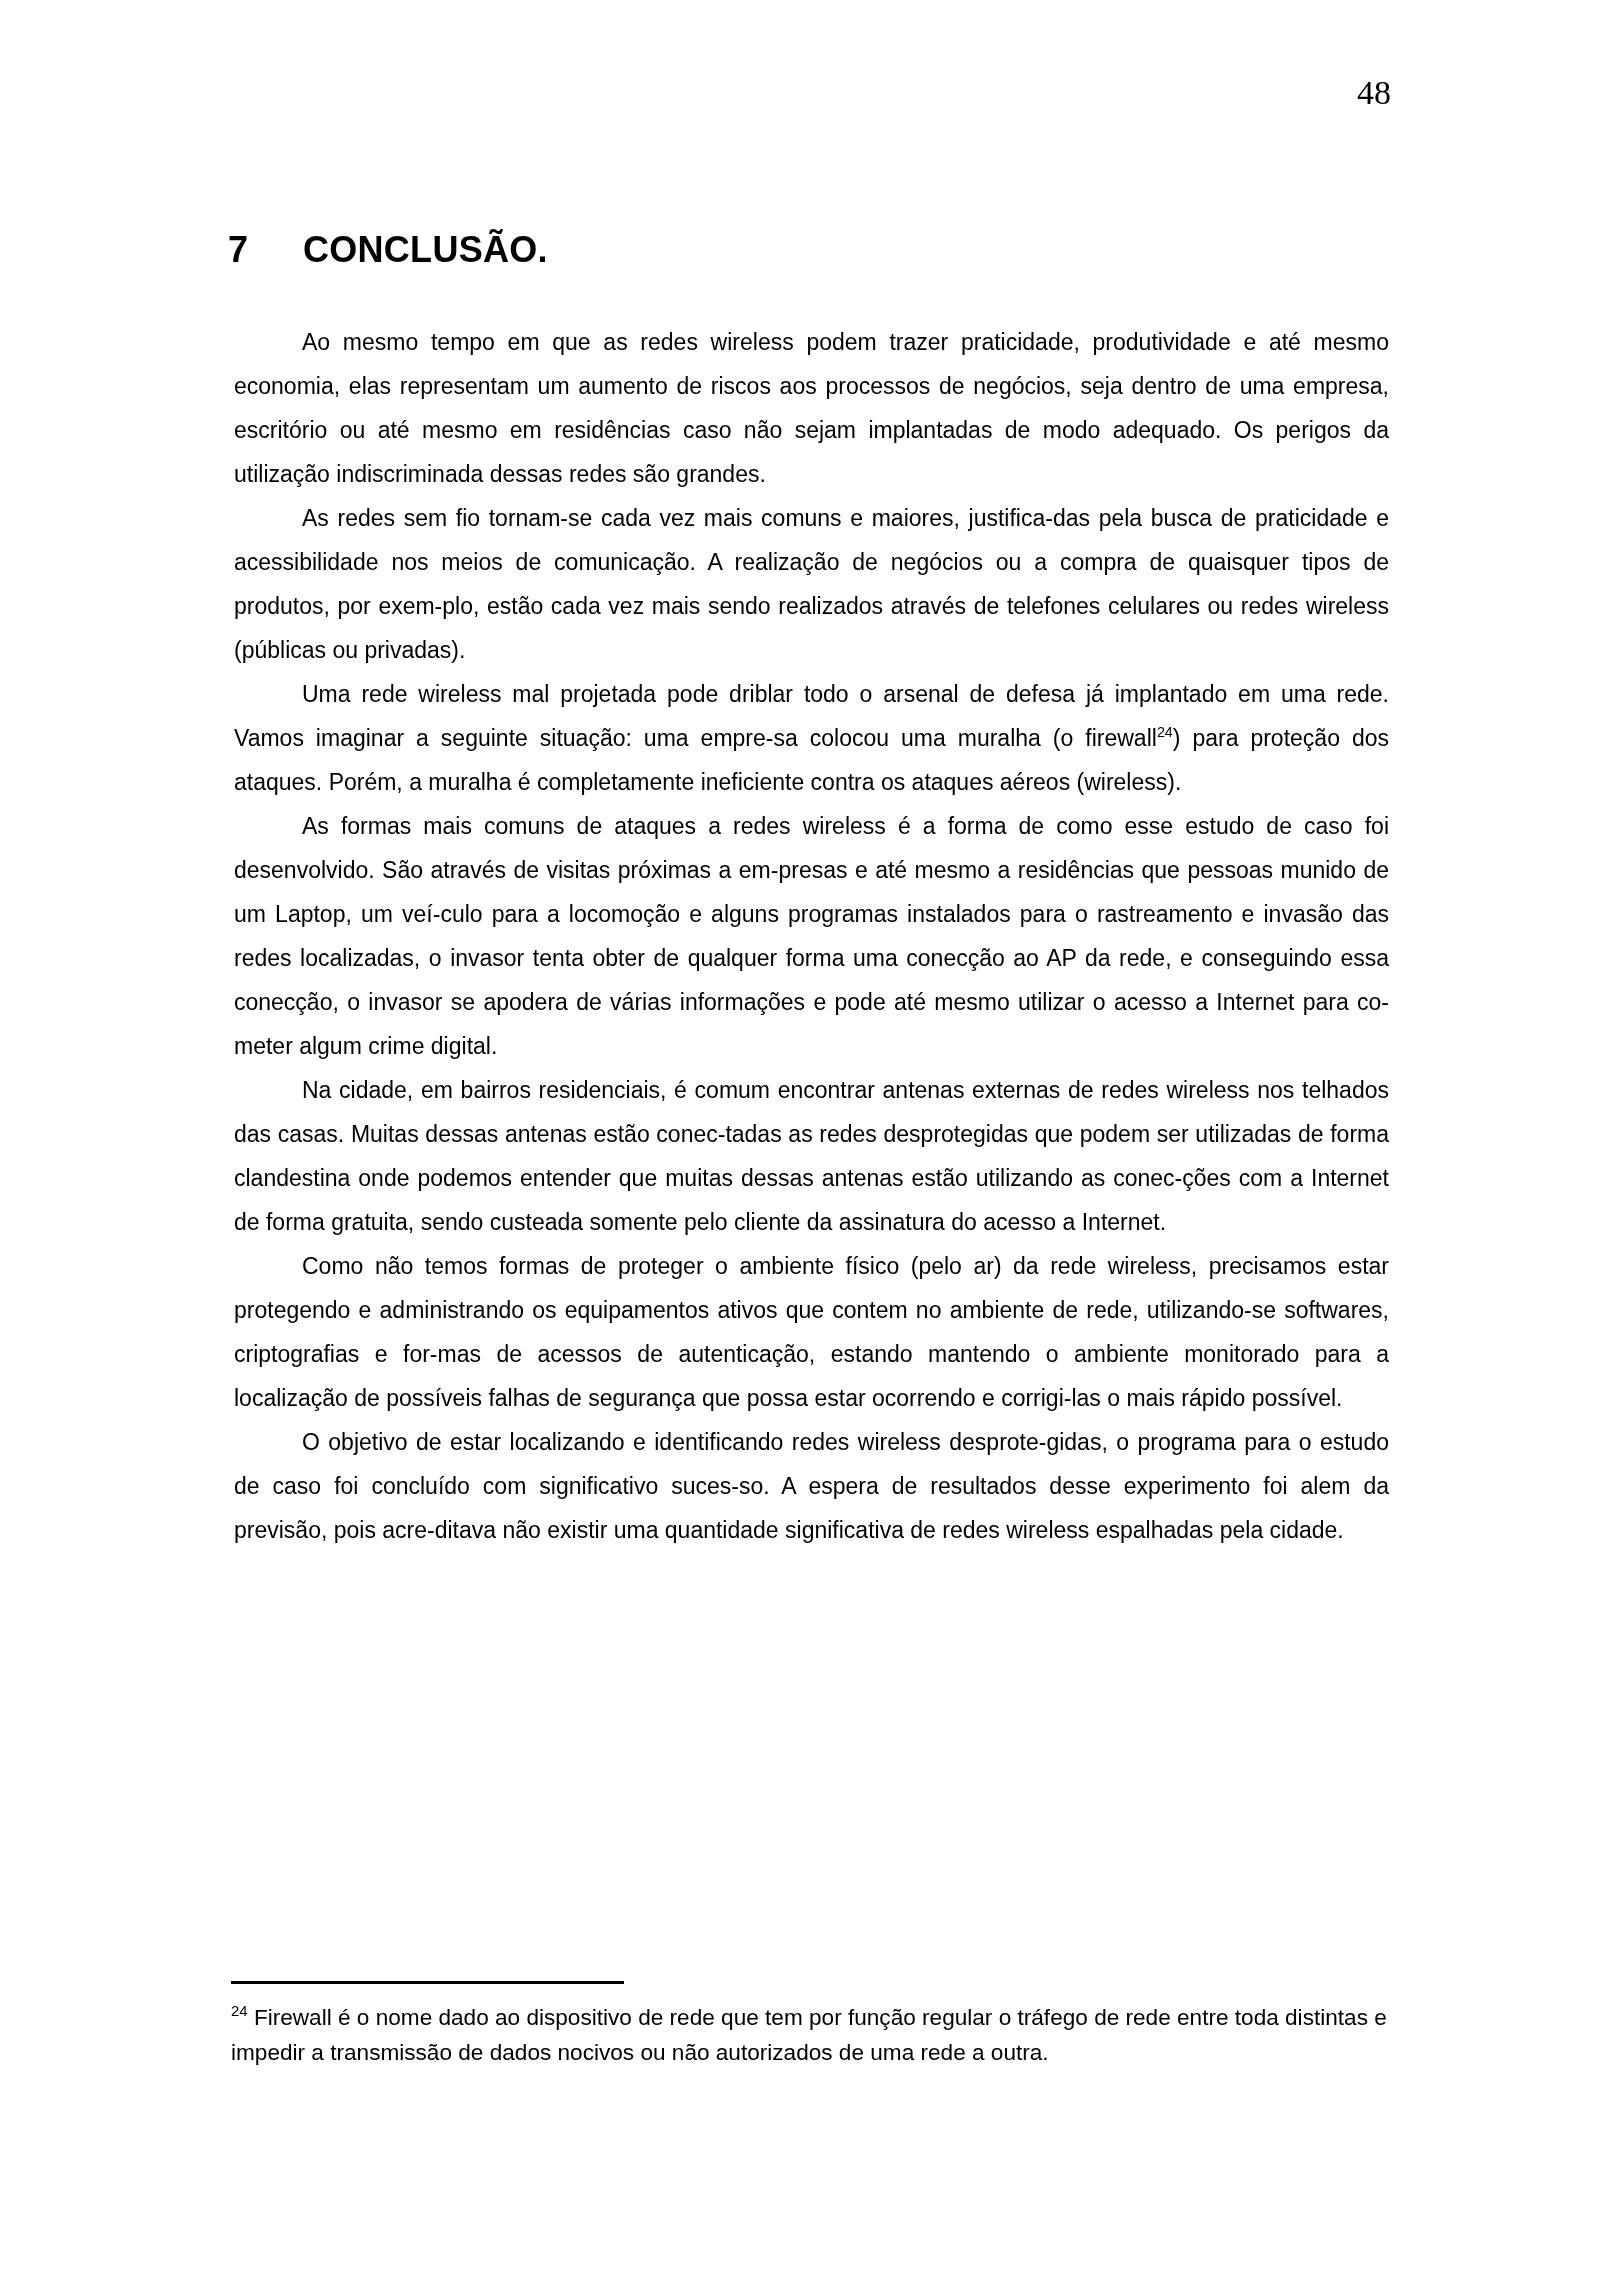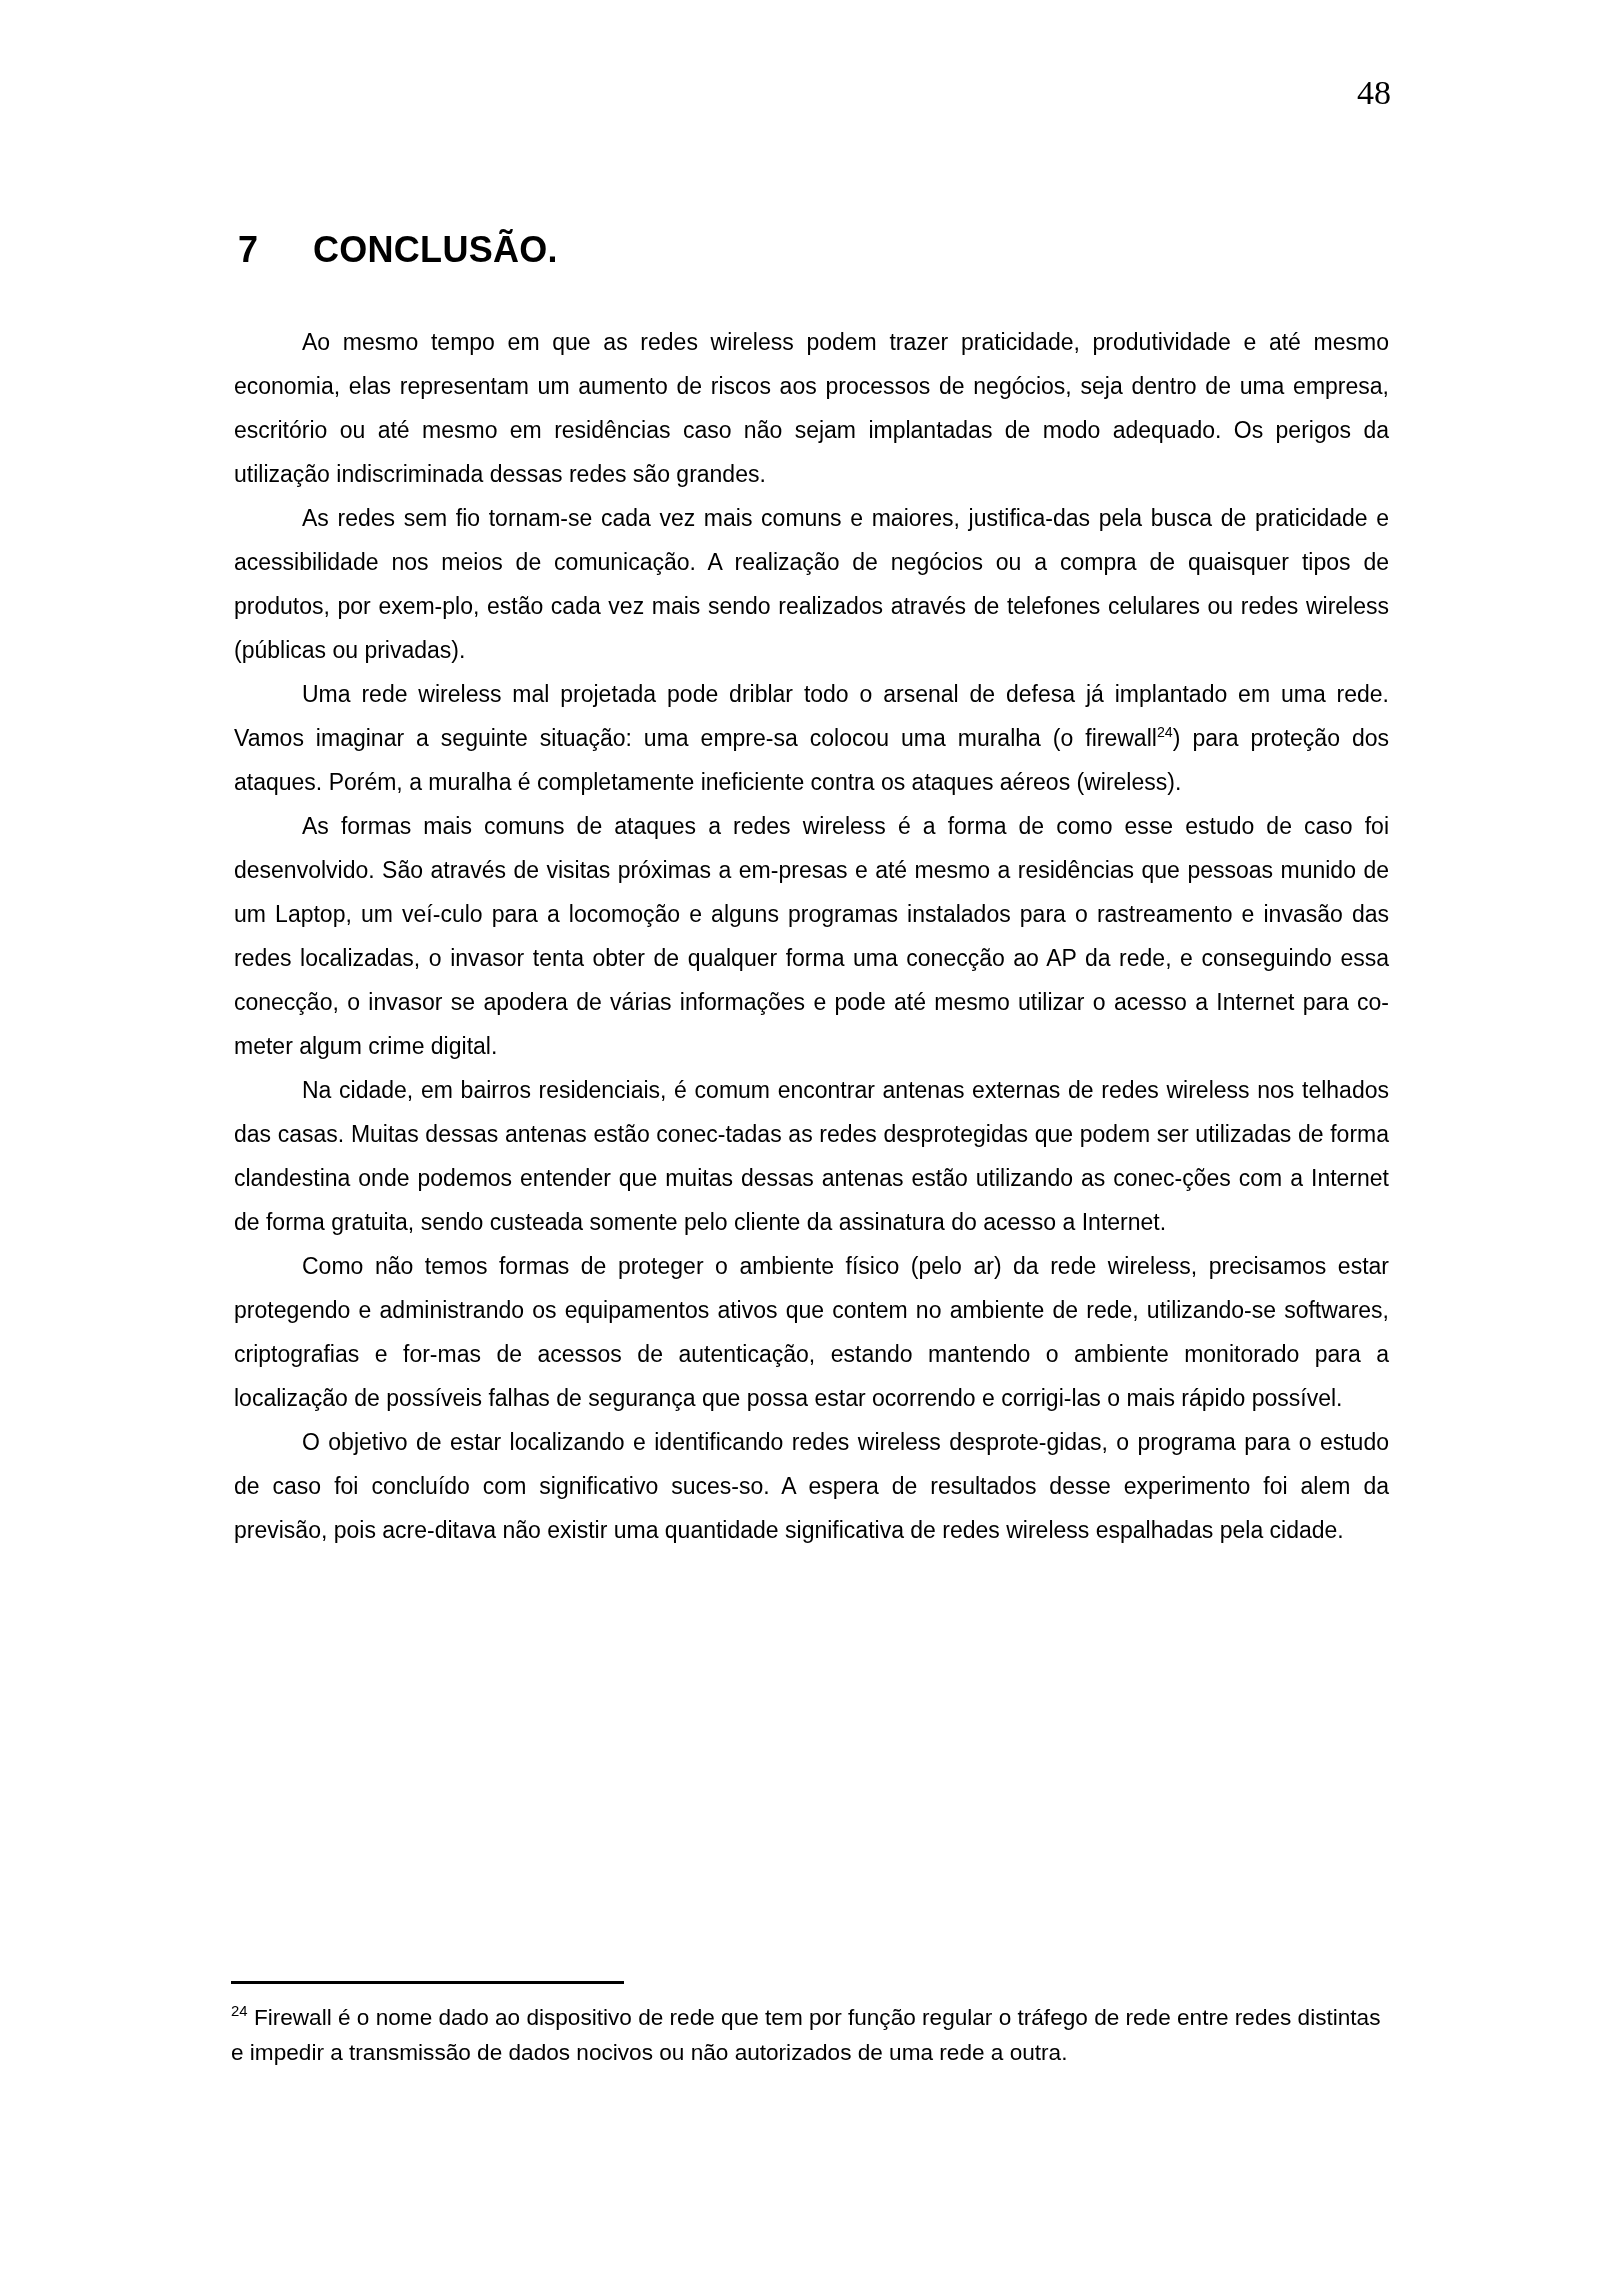--- a/index.html
+++ b/index.html
@@ -25,21 +25,21 @@
     width: 1391px;
     text-align: right;
     font-family: "Liberation Serif", serif;
     font-size: 34px;
     line-height: 1;
     color: #000000;
   }
   .heading {
     position: absolute;
     top: 184px;
-    left: 238px;
+    left: 228px;
     width: 1157px;
     font-family: "Liberation Sans", sans-serif;
     font-size: 36px;
     font-weight: bold;
     letter-spacing: 0.3px;
     line-height: 1.2;
     white-space: pre;
     margin-top: 44px;
   }
   .body-block {
@@ -107,17 +107,17 @@
     <p class="para">As redes sem fio tornam-se cada vez mais comuns e maiores, justifica-das pela busca de praticidade e acessibilidade nos meios de comunicação. A realização de negócios ou a compra de quaisquer tipos de produtos, por exem-plo, estão cada vez mais sendo realizados através de telefones celulares ou redes wireless (públicas ou privadas).</p>
     <p class="para"><span>Uma rede wireless mal projetada pode driblar todo o arsenal de defesa já implantado em uma rede. Vamos imaginar a seguinte situação: uma empre-sa colocou uma muralha (o firewall</span><sup class="fnref">24</sup><span>) para proteção dos ataques. Porém, a muralha é completamente ineficiente contra os ataques aéreos (wireless).</span></p>
     <p class="para">As formas mais comuns de ataques a redes wireless é a forma de como esse estudo de caso foi desenvolvido. São através de visitas próximas a em-presas e até mesmo a residências que pessoas munido de um Laptop, um veí-culo para a locomoção e alguns programas instalados para o rastreamento e invasão das redes localizadas, o invasor tenta obter de qualquer forma uma conecção ao AP da rede, e conseguindo essa conecção, o invasor se apodera de várias informações e pode até mesmo utilizar o acesso a Internet para co-meter algum crime digital.</p>
     <p class="para">Na cidade, em bairros residenciais, é comum encontrar antenas externas de redes wireless nos telhados das casas. Muitas dessas antenas estão conec-tadas as redes desprotegidas que podem ser utilizadas de forma clandestina onde podemos entender que muitas dessas antenas estão utilizando as conec-ções com a Internet de forma gratuita, sendo custeada somente pelo cliente da assinatura do acesso a Internet.</p>
     <p class="para">Como não temos formas de proteger o ambiente físico (pelo ar) da rede wireless, precisamos estar protegendo e administrando os equipamentos ativos que contem no ambiente de rede, utilizando-se softwares, criptografias e for-mas de acessos de autenticação, estando mantendo o ambiente monitorado para a localização de possíveis falhas de segurança que possa estar ocorrendo e corrigi-las o mais rápido possível.</p>
     <p class="para">O objetivo de estar localizando e identificando redes wireless desprote-gidas, o programa para o estudo de caso foi concluído com significativo suces-so. A espera de resultados desse experimento foi alem da previsão, pois acre-ditava não existir uma quantidade significativa de redes wireless espalhadas pela cidade.</p>
   </div>
 
   <div class="footnote-area">
     <div class="footnote-rule"></div>
-    <p class="footnote-text"><sup class="fnnum">24</sup> <span class="footnote-term">Firewall</span><span> é o nome dado ao dispositivo de rede que tem por função regular o tráfego de rede entre redes distintas e impedir a transmissão de dados nocivos ou não autorizados de uma rede a outra.</span></p>
+    <p class="footnote-text"><sup class="fnnum">24</sup> <span class="footnote-term">Firewall</span><span> é o nome dado ao dispositivo de rede que tem por função regular o tráfego de rede entre toda distintas e impedir a transmissão de dados nocivos ou não autorizados de uma rede a outra.</span></p>
   </div>
 
 </div>
 
 
 </body></html>

